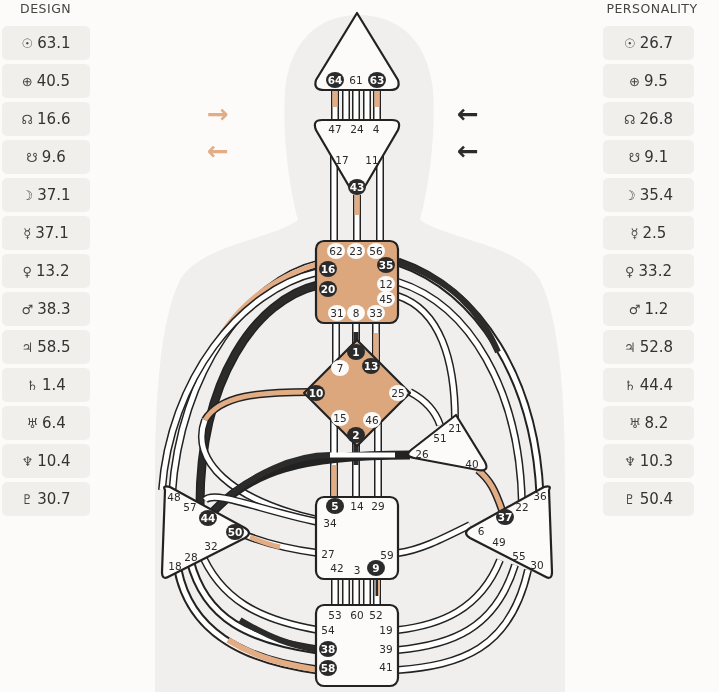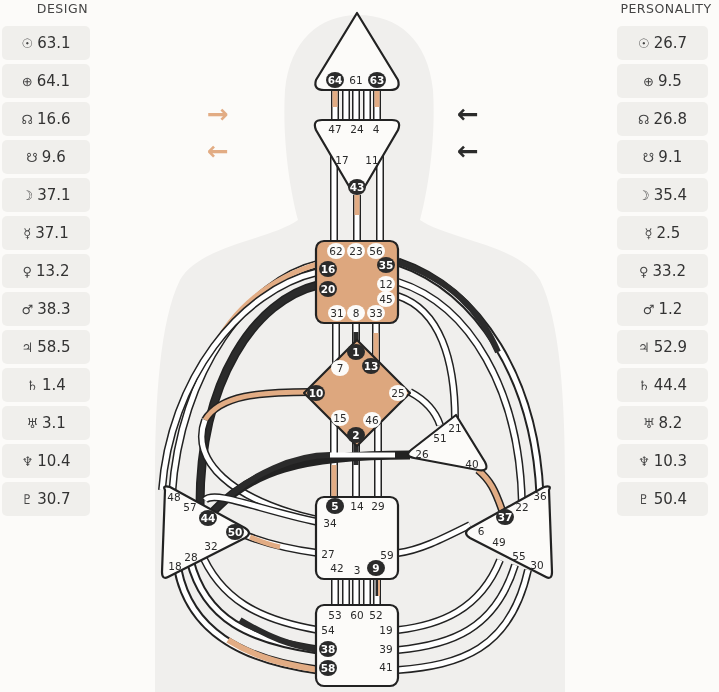--- a/index.html
+++ b/index.html
@@ -1,22 +1,22 @@
 <!DOCTYPE html>
 <html><head>
 <meta charset="utf-8">
 <style>
   html,body{margin:0;padding:0;}
   body{width:719px;height:692px;background:#fcfbf9;position:relative;overflow:hidden;
        font-family:"DejaVu Sans","Liberation Sans",sans-serif;color:#2a2a2a;}
   .col{position:absolute;top:0;width:100px;}
   .col.design{left:0;}
-  .col.personality{left:613px;width:106px;}
+  .col.personality{left:599px;width:106px;}
   .col-title{font-size:12.5px;letter-spacing:0.5px;color:#444;text-align:center;height:18px;line-height:17px;}
-  .col.design .col-title{text-align:right;padding-left:8px;width:80px;}
+  .col.design .col-title{text-align:left;padding-left:20px;width:80px;}
   .planet{position:absolute;height:34px;width:88px;background:#f0efec;border-radius:5px;
           display:flex;align-items:center;justify-content:center;font-size:15px;color:#333;}
   .col.design .planet{left:2px;}
   .col.personality .planet{left:4px;width:91px;}
   .planet .sym{font-size:13px;margin-right:4px;color:#444;}
   #graph{position:absolute;left:0;top:0;}
   #graph text{font-family:"DejaVu Sans","Liberation Sans",sans-serif;font-size:10.5px;fill:#2a2a2a;text-anchor:middle;dominant-baseline:central;}
   #graph text.on-dark{fill:#fff;font-weight:bold;}
   .arrow{position:absolute;font-size:26px;line-height:20px;font-weight:bold;}
 </style>
@@ -446,21 +446,21 @@
 
 <div class="col design">
   <div class="col-title">DESIGN</div>
   <div id="design-list">
       <div class="planet" style="top: 26px;">
         <span class="sym">☉</span>
         <span>63.1</span>
       </div>
       <div class="planet" style="top: 64px;">
         <span class="sym">⊕</span>
-        <span>64.1</span>
+        <span>40.5</span>
       </div>
       <div class="planet" style="top: 102px;">
         <span class="sym">☊</span>
         <span>16.6</span>
       </div>
       <div class="planet" style="top: 140px;">
         <span class="sym">☋</span>
         <span>9.6</span>
       </div>
       <div class="planet" style="top: 178px;">
@@ -482,21 +482,21 @@
       <div class="planet" style="top: 330px;">
         <span class="sym">♃</span>
         <span>58.5</span>
       </div>
       <div class="planet" style="top: 368px;">
         <span class="sym">♄</span>
         <span>1.4</span>
       </div>
       <div class="planet" style="top: 406px;">
         <span class="sym">♅</span>
-        <span>3.1</span>
+        <span>6.4</span>
       </div>
       <div class="planet" style="top: 444px;">
         <span class="sym">♆</span>
         <span>10.4</span>
       </div>
       <div class="planet" style="top: 482px;">
         <span class="sym">♇</span>
         <span>30.7</span>
       </div>
     </div>
@@ -531,21 +531,21 @@
       <div class="planet" style="top: 254px;">
         <span class="sym">♀</span>
         <span>33.2</span>
       </div>
       <div class="planet" style="top: 292px;">
         <span class="sym">♂</span>
         <span>1.2</span>
       </div>
       <div class="planet" style="top: 330px;">
         <span class="sym">♃</span>
-        <span>52.9</span>
+        <span>52.8</span>
       </div>
       <div class="planet" style="top: 368px;">
         <span class="sym">♄</span>
         <span>44.4</span>
       </div>
       <div class="planet" style="top: 406px;">
         <span class="sym">♅</span>
         <span>8.2</span>
       </div>
       <div class="planet" style="top: 444px;">

